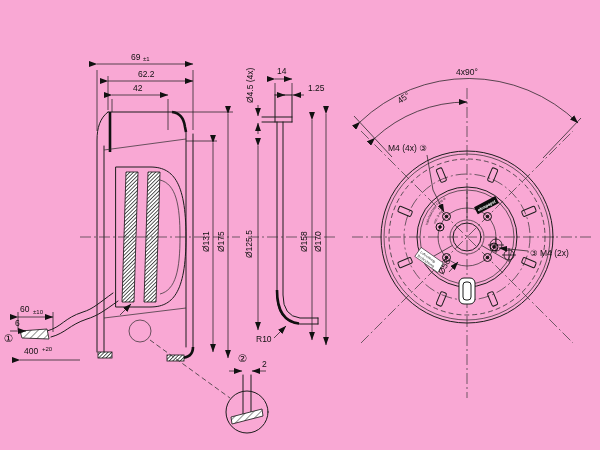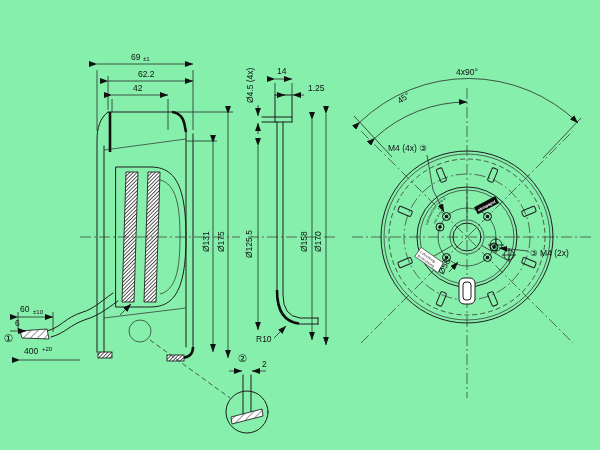--- a/index.html
+++ b/index.html
@@ -1,16 +1,16 @@
 <!DOCTYPE html>
 <html><head>
 <meta charset="utf-8">
 <style>
   html,body{margin:0;padding:0;background:#fff;}
-  #canvas{width:600px;height:450px;position:relative;background:#86efac;overflow:hidden;}
+  #canvas{width:600px;height:450px;position:relative;background:#f9a8d4;overflow:hidden;}
   svg{display:block;}
   .ln{stroke:#1c1c1c;fill:none;stroke-width:1;stroke-linecap:round;}
   .thin{stroke:#2a2a2a;stroke-width:.7;fill:none;}
   .thick{stroke:#101010;stroke-width:2.6;fill:none;}
   .dim{stroke:#222;stroke-width:.75;fill:none;}
   .cl{stroke:#333;stroke-width:.7;fill:none;stroke-dasharray:11 3 2 3;}
   .dash{stroke:#333;stroke-width:.8;fill:none;stroke-dasharray:5 3;}
   .t{font-family:"Liberation Sans",sans-serif;font-size:8.5px;fill:#111;}
   .ts{font-family:"Liberation Sans",sans-serif;font-size:6px;fill:#111;}
   .tc{font-family:"DejaVu Sans",sans-serif;font-size:10.5px;fill:#111;}

